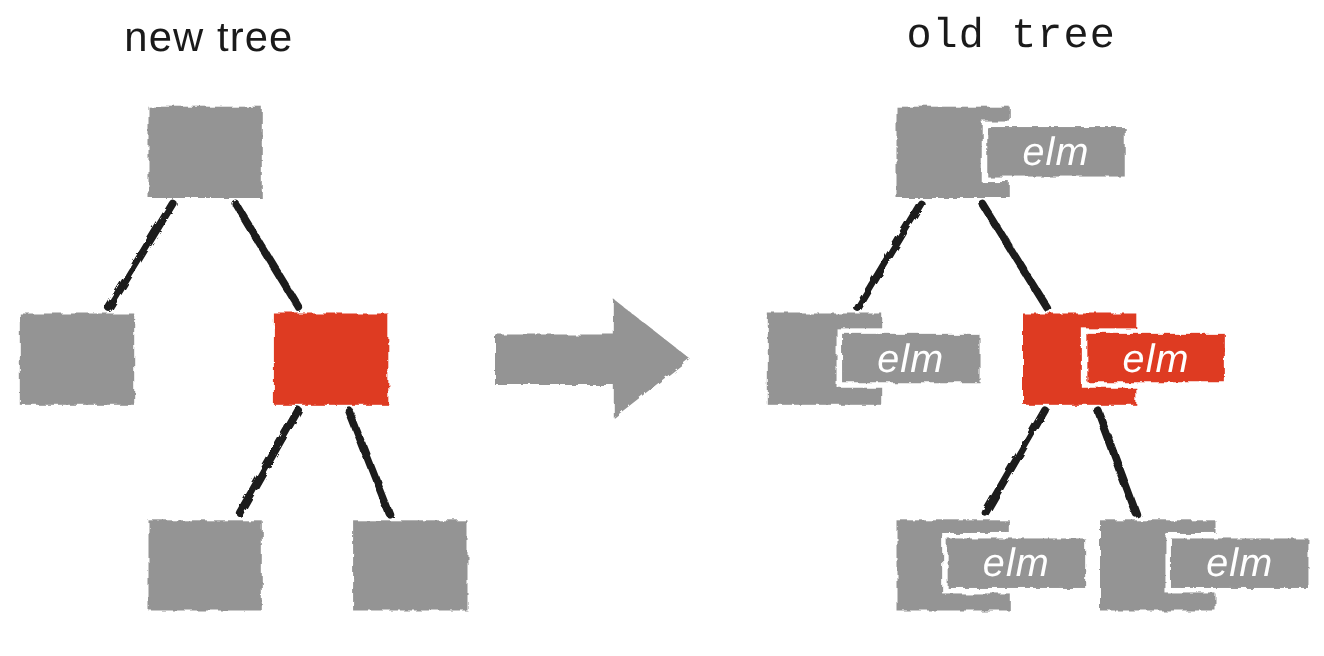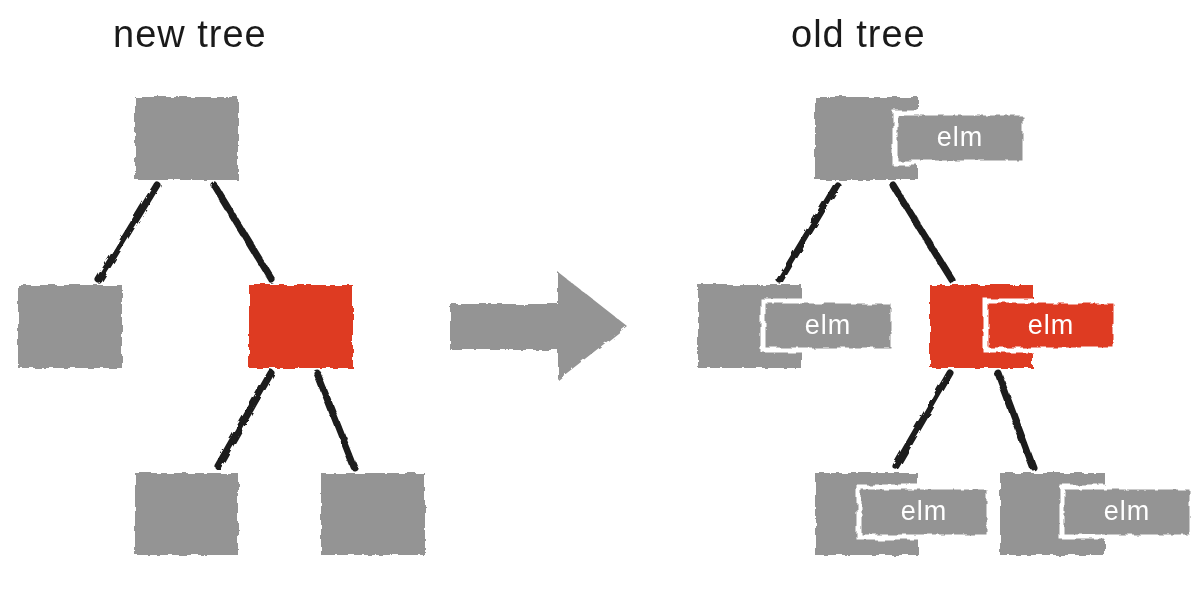--- a/index.html
+++ b/index.html
@@ -25,37 +25,38 @@
   .tree-title {
     position: absolute;
     top: 12px;
     font-size: 38px;
     line-height: 44px;
     color: #1a1a1a;
     letter-spacing: 1px;
     white-space: nowrap;
   }
   .tree-title.new { left: 113px; }
-  .tree-title.old { left: 791px; }
+  .tree-title.old { left: 824px; font-family: Liberation Mono, monospace; }
   .edge { stroke: var(--c-edge_black, #1c1c1c); stroke-width: 7; stroke-linecap: round; }
   .node-rect.gray { fill: var(--c-node_gray, #949494); }
   .node-rect.red  { fill: var(--c-node_red, #de3a24); }
   .tag-rect { stroke: var(--c-tag_border, #ffffff); stroke-width: 5; }
   .tag-rect.gray { fill: var(--c-node_gray, #949494); }
   .tag-rect.red  { fill: var(--c-node_red, #de3a24); }
   .arrow-shape { fill: var(--c-node_gray, #949494); }
   .tag-label {
     position: absolute;
     width: 130px;
     text-align: center;
-    font-size: 27px;
+    font-size: 36px;
     color: var(--c-tag_text, #ffffff);
     line-height: 49px;
     height: 49px;
     letter-spacing: 1px;
+    font-style: italic;
   }
   .watermark {
     position: absolute;
     right: 8px;
     bottom: 5px;
     font-size: 20px;
     color: var(--c-watermark, #c9c9c9);
     text-shadow: 1px 1px 0 #ffffff;
     letter-spacing: 1px;
     white-space: nowrap;

